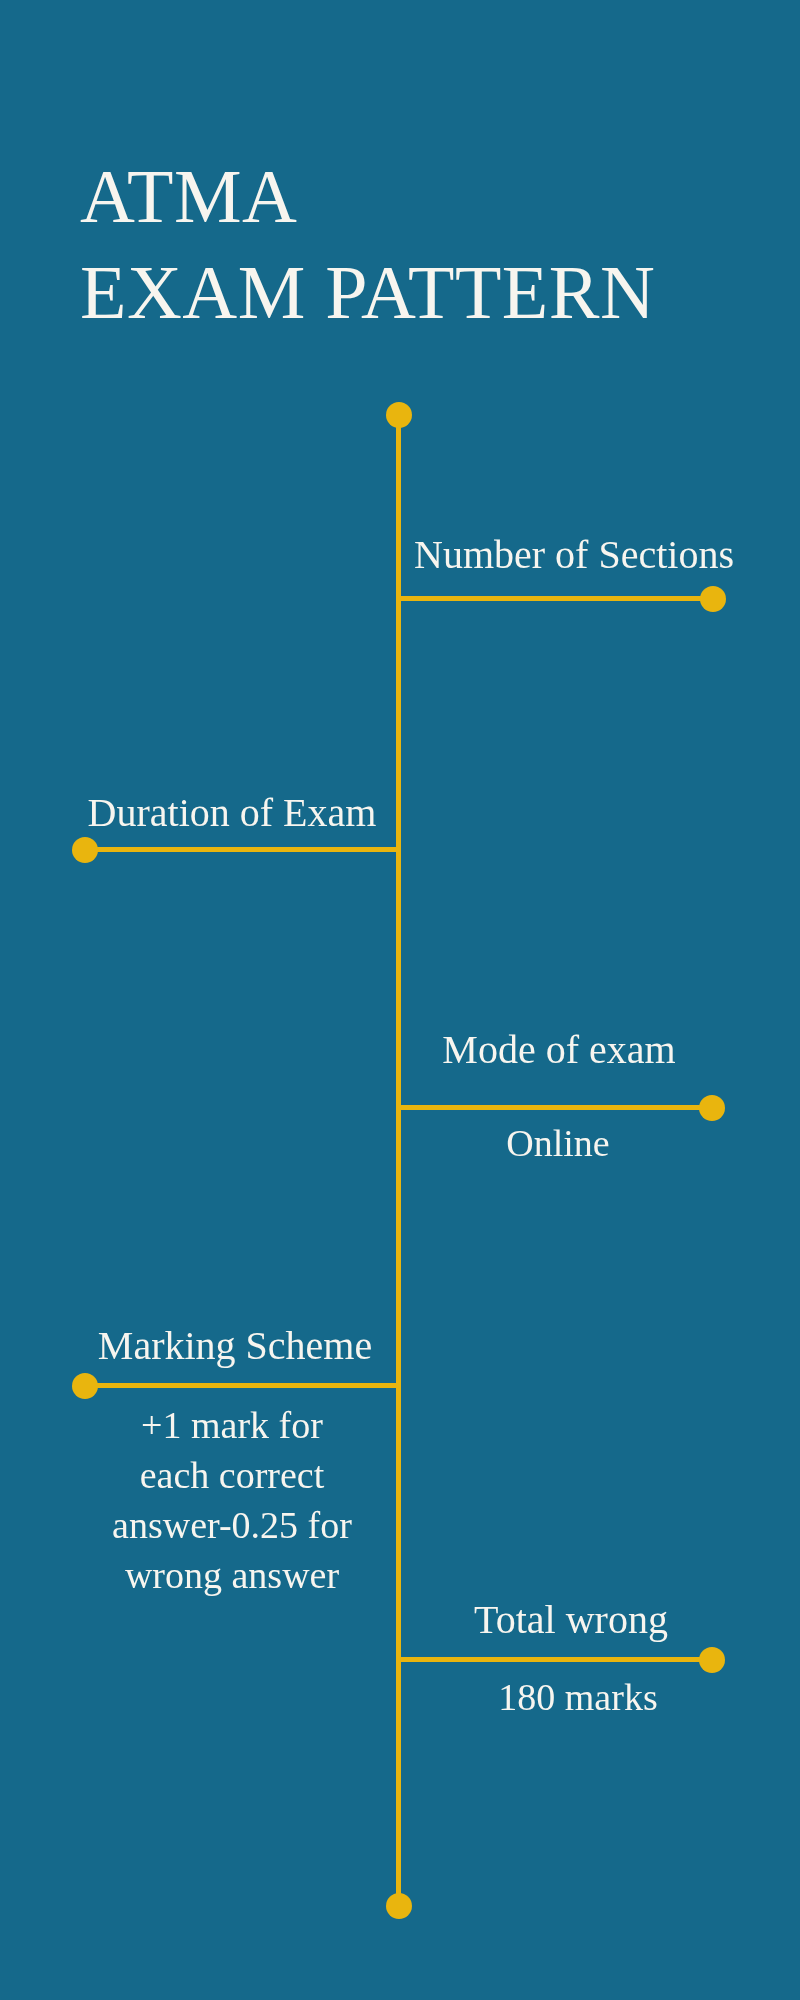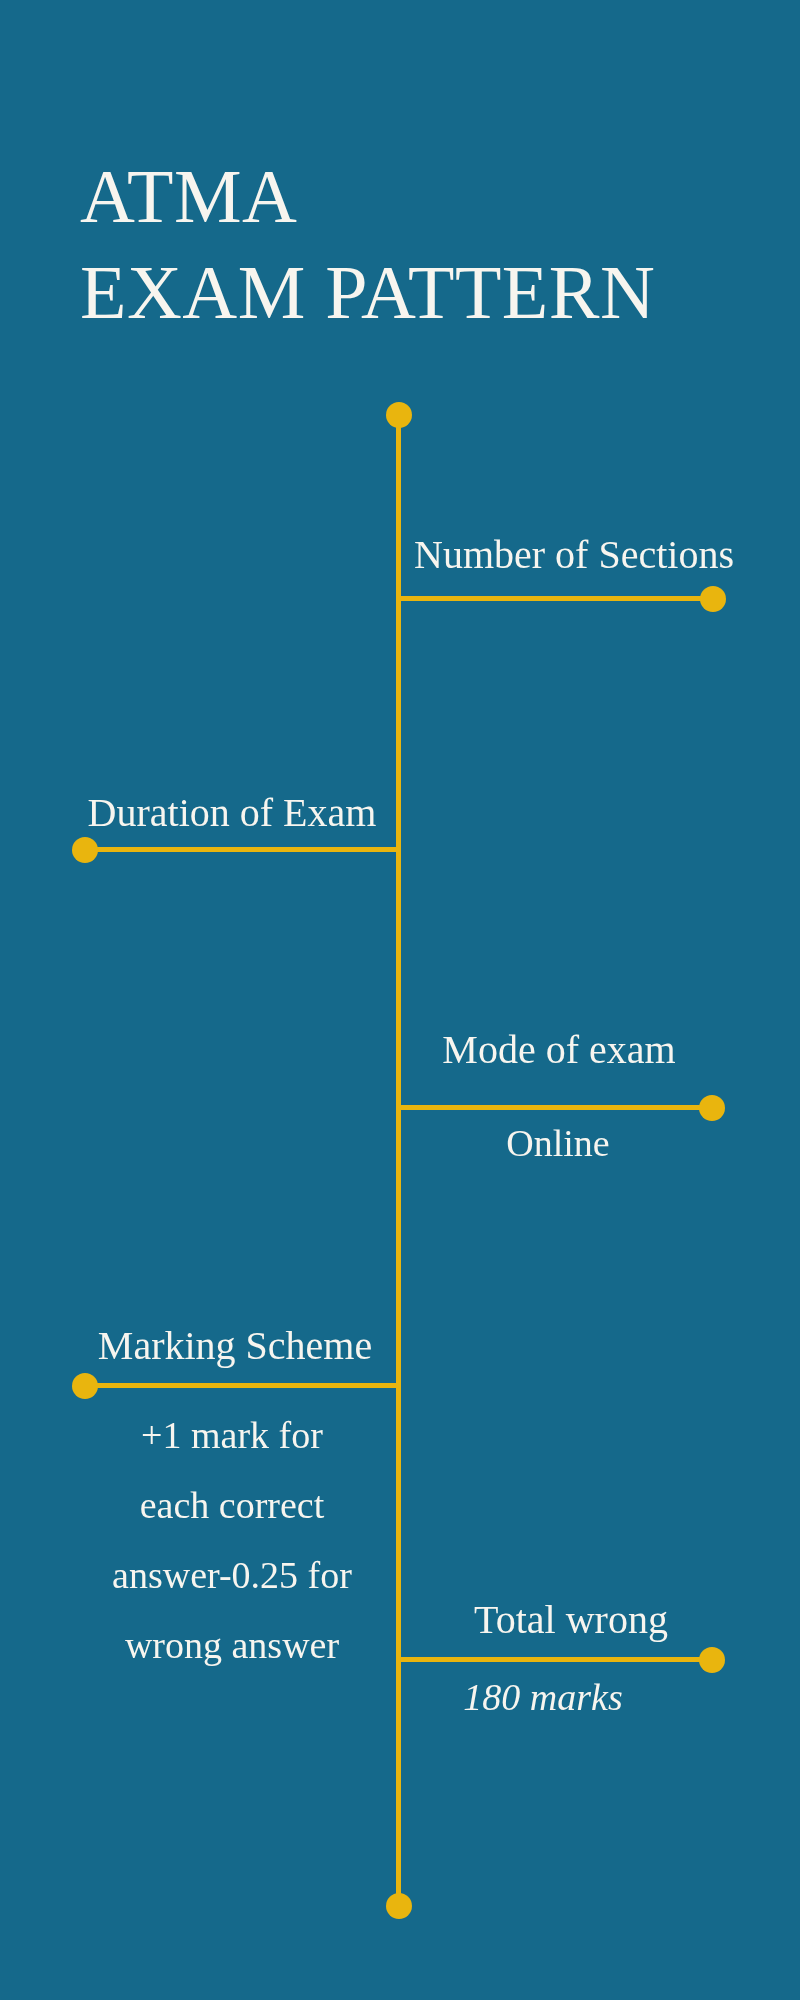--- a/index.html
+++ b/index.html
@@ -54,21 +54,21 @@
     position: absolute;
     transform: translateX(-50%);
     white-space: nowrap;
     text-align: center;
     color: var(--text);
   }
   .label { font-size: 40px; line-height: 46px; }
   .value { font-size: 38px; line-height: 46px; }
   .value.multiline {
     white-space: pre-line;
-    line-height: 70px;
+    line-height: 50px;
   }
   
   .i1-label { left: 558px; top: 532px; margin-left: 16px; }
   .i1-line  { left: 399px; top: 596px; width: 314px; }
   .i1-dot   { left: 700px; top: 586px; }
   .i1-value { left: 576px; top: 600px; }
   
   .i2-label { left: 232px; top: 790px; }
   .i2-line  { left: 85px;  top: 847px; width: 314px; }
   .i2-dot   { left: 72px;  top: 837px; }
@@ -80,21 +80,21 @@
   .i3-value { left: 558px; top: 1120px; }
   
   .i4-label { left: 235px; top: 1323px; }
   .i4-line  { left: 85px;  top: 1383px; width: 314px; }
   .i4-dot   { left: 72px;  top: 1373px; }
   .i4-value { left: 232px; top: 1400px; }
   
   .i5-label { left: 571px; top: 1597px; }
   .i5-line  { left: 399px; top: 1657px; width: 313px; }
   .i5-dot   { left: 699px; top: 1647px; }
-  .i5-value { left: 543px; top: 1674px; font-style: italic; }
+  .i5-value { left: 578px; top: 1674px; }
 </style>
 </head>
 <body>
 
 <div class="canvas">
 
   <div class="title">
     <div>ATMA</div>
     <div>EXAM PATTERN</div>
   </div>

